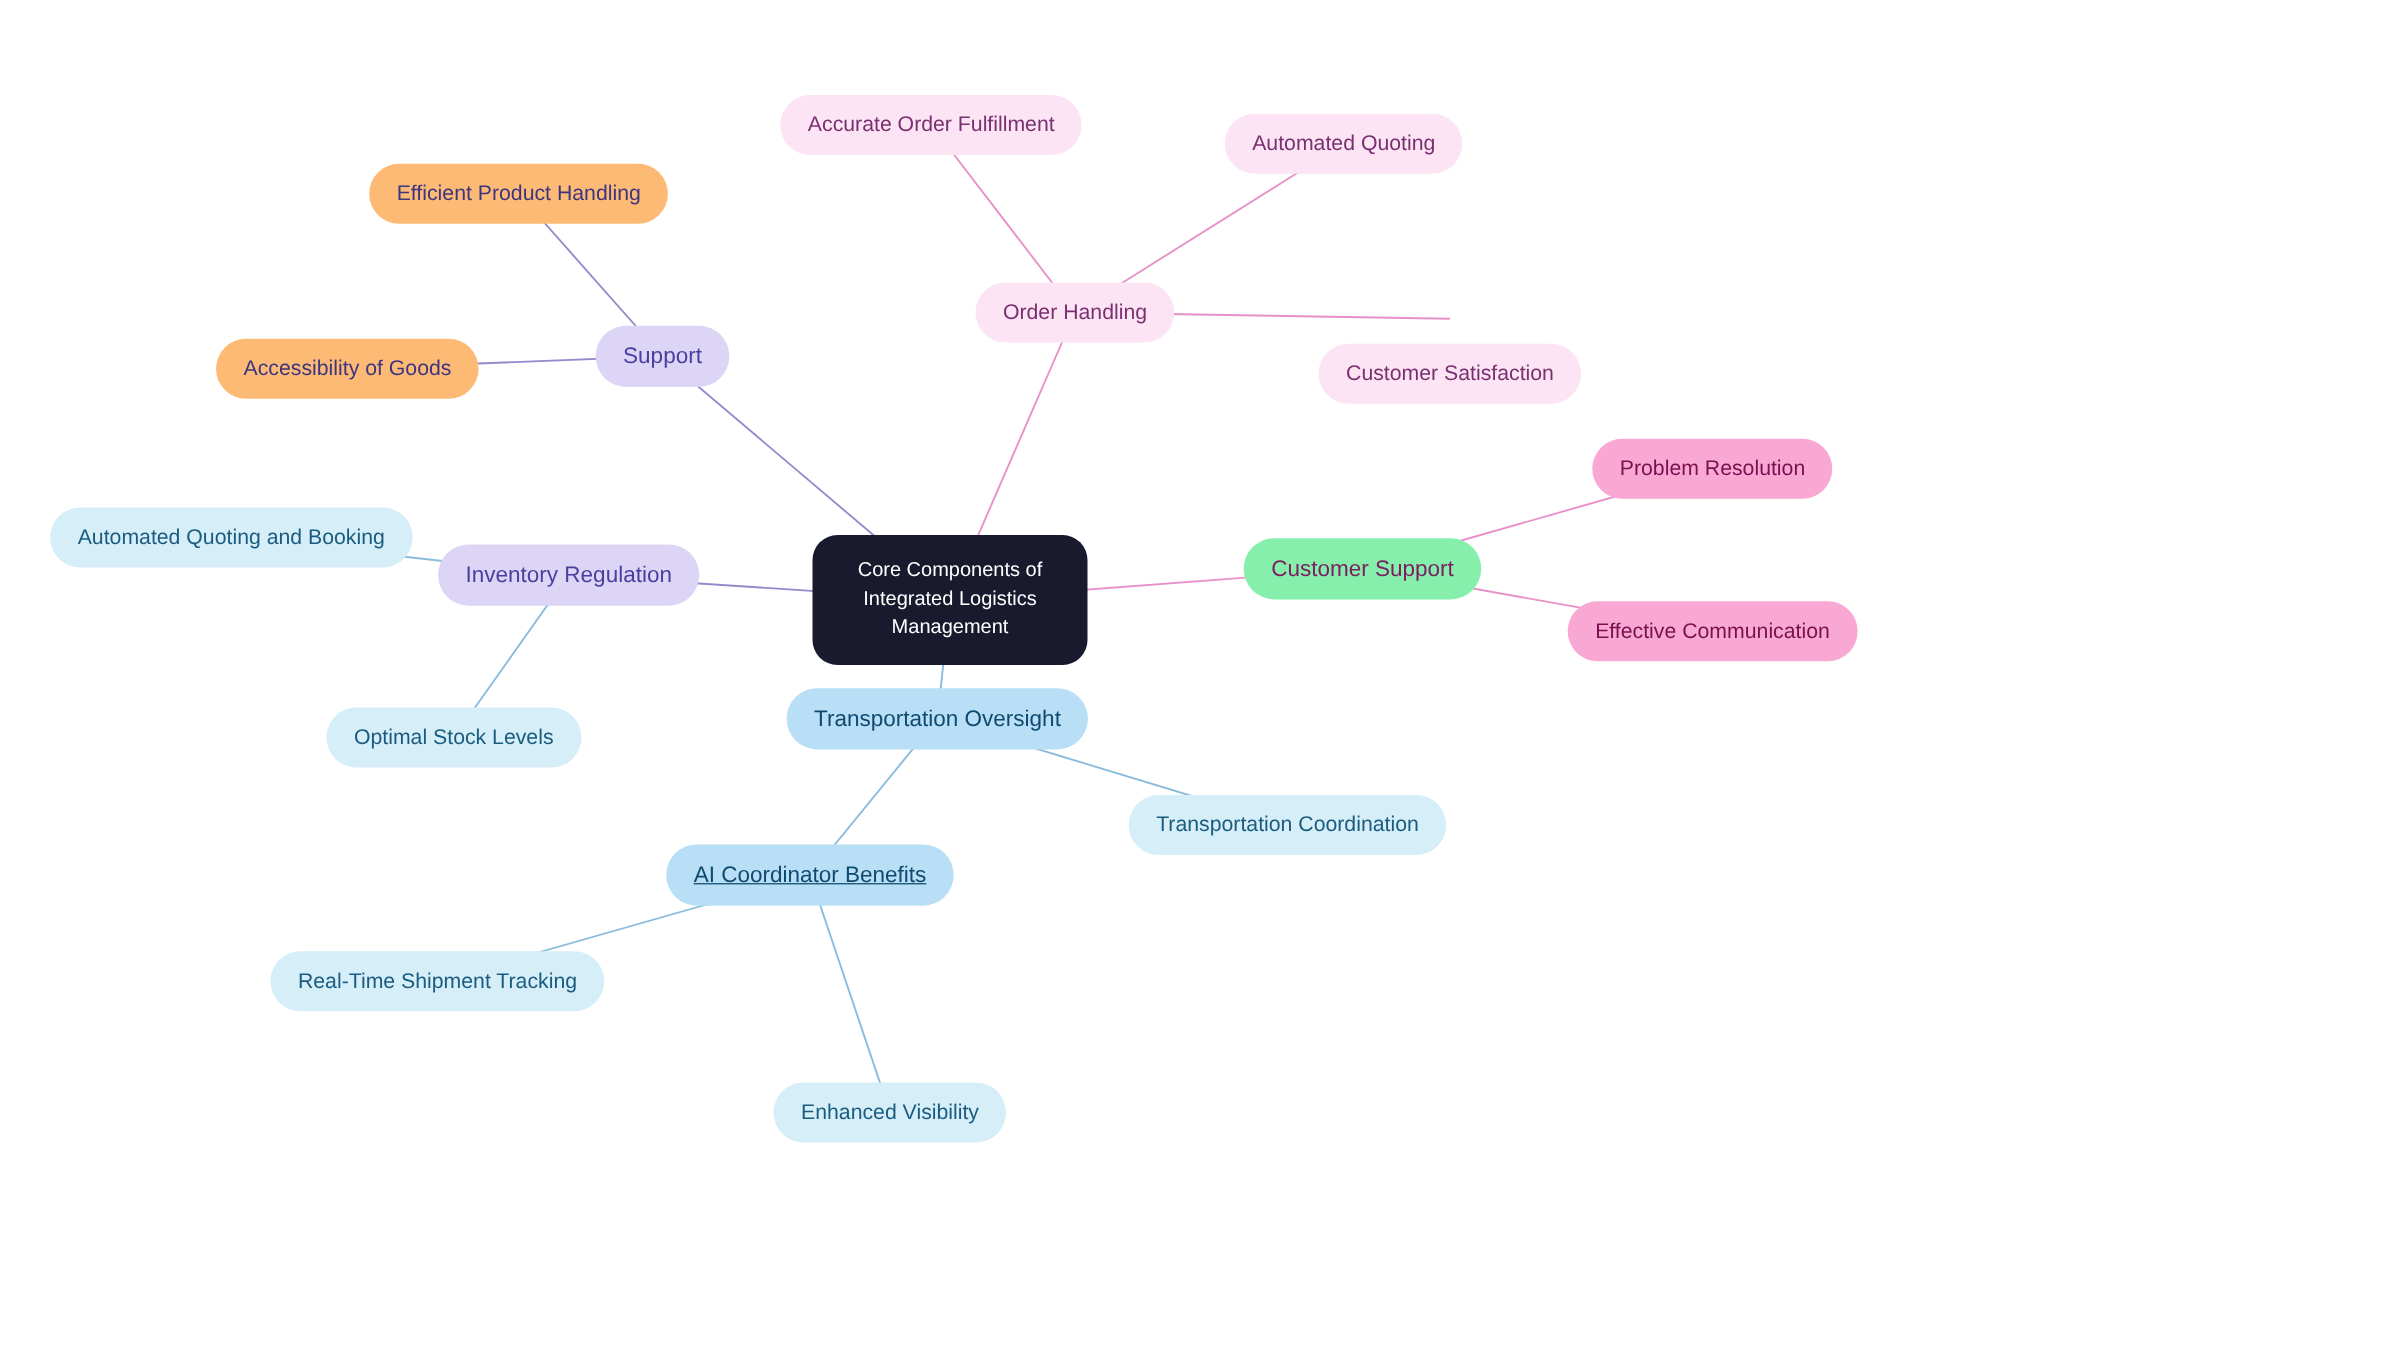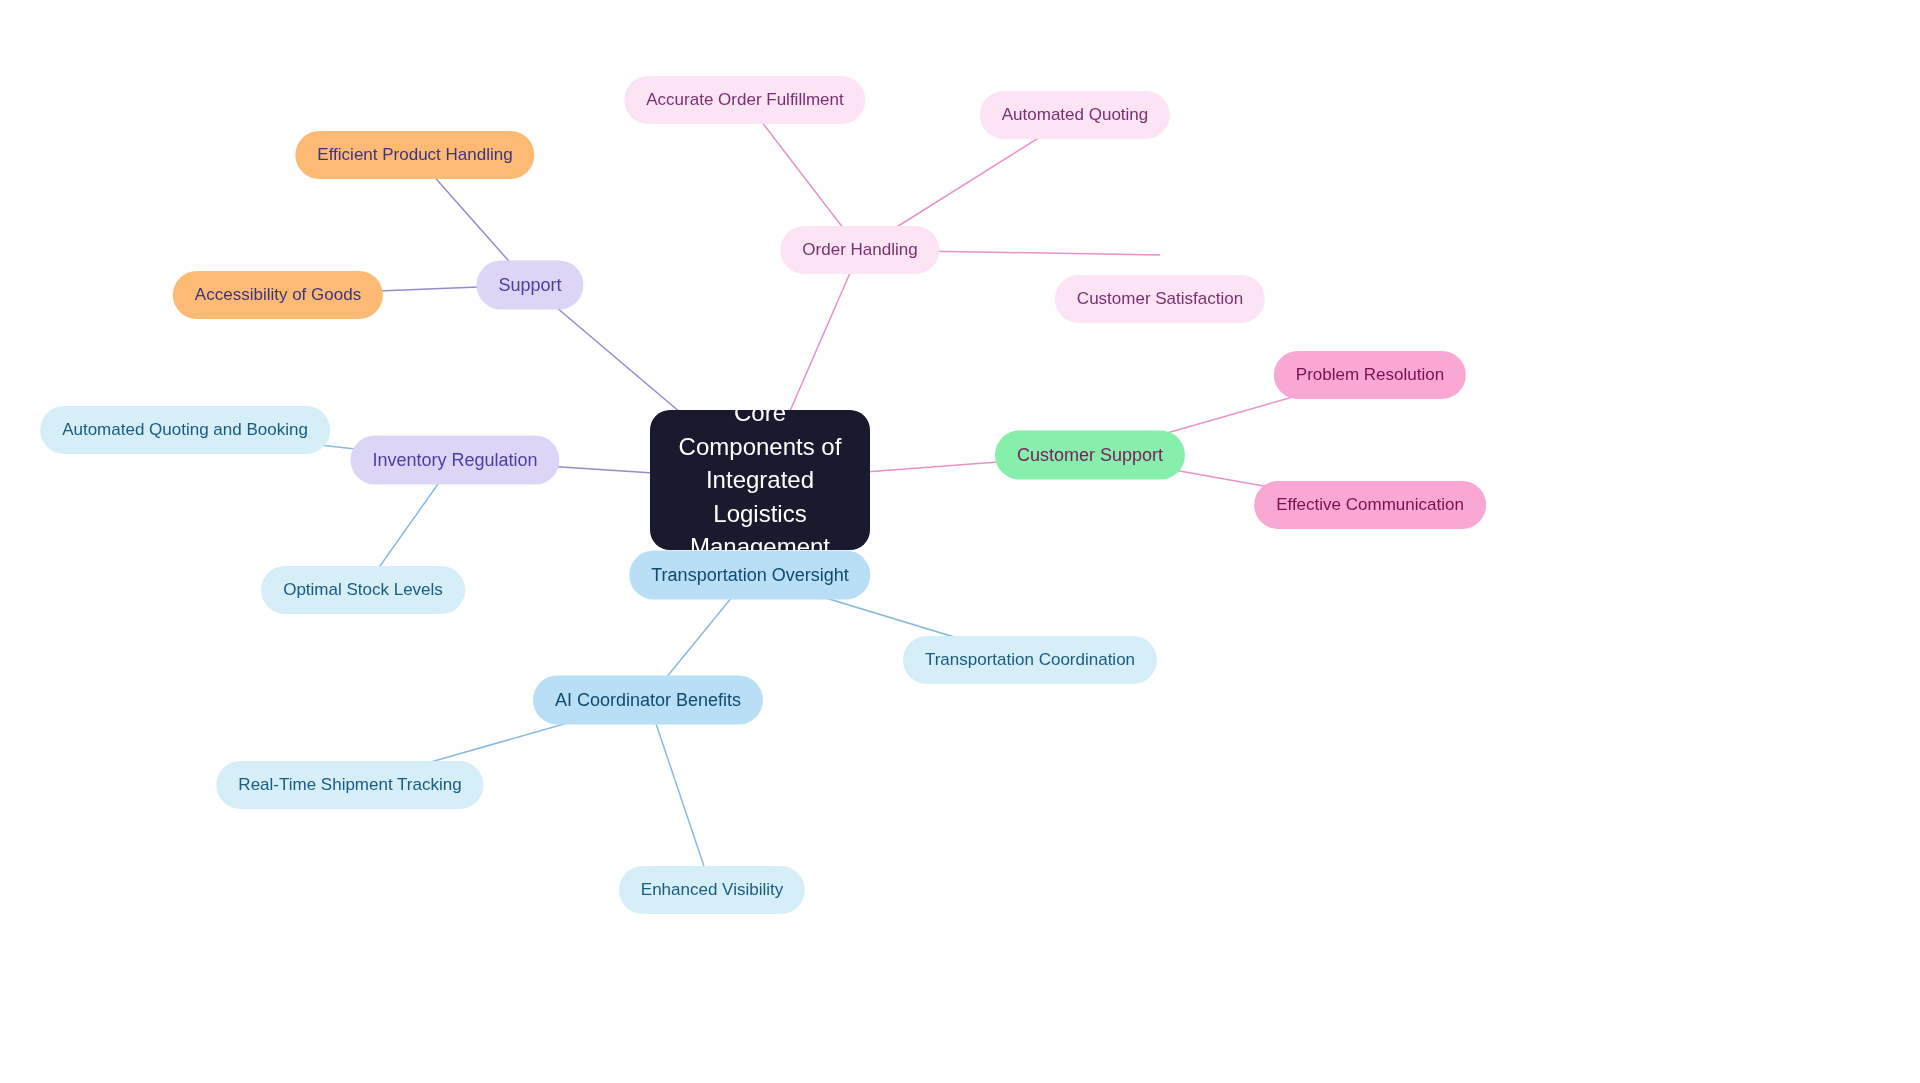--- a/index.html
+++ b/index.html
@@ -31,25 +31,25 @@
       justify-content: center;
       text-align: center;
       font-size: 17px;
       font-weight: 400;
       padding: 14px 22px;
       transform: translate(-50%, -50%);
     }
     .node-center {
       background: #1a1a2e;
       color: #ffffff;
-      font-size: 24px;
+      font-size: 16px;
       font-weight: 500;
       border-radius: 20px;
       width: 220px;
-      height: 140px;
+      height: 104px;
       padding: 16px;
       line-height: 1.4;
     }
     .node-purple {
       background: #fdba74;
       color: #3d3580;
       border: none;
     }
     .node-purple-mid {
       background: #ddd5f5;
@@ -119,17 +119,17 @@
       <div class="node node-pink-light" style="left: 1160px; top: 255px; margin-top: 44px;">Customer Satisfaction</div>
       <div class="node node-pink-mid" style="left: 1090px; top: 455px;">Customer Support</div>
       <div class="node node-pink-bright" style="left: 1370px; top: 375px;">Problem Resolution</div>
       <div class="node node-pink-bright" style="left: 1370px; top: 505px;">Effective Communication</div>
       <div class="node node-purple-mid" style="left: 455px; top: 460px;">Inventory Regulation</div>
       <div class="node node-blue-light" style="left: 185px; top: 430px;">Automated Quoting and
 Booking</div>
       <div class="node node-blue-light" style="left: 363px; top: 590px;">Optimal Stock Levels</div>
       <div class="node node-blue-mid" style="left: 750px; top: 575px;">Transportation Oversight</div>
       <div class="node node-blue-light" style="left: 1030px; top: 660px;">Transportation Coordination</div>
-      <div class="node node-blue-mid" style="left: 648px; top: 700px;">AI Coordinator Benefits</div>
+      <div class="node node-blue-mid" style="left: 648px; top: 700px; text-decoration: underline;">AI Coordinator Benefits</div>
       <div class="node node-blue-light" style="left: 350px; top: 785px;">Real-Time Shipment Tracking</div>
       <div class="node node-blue-light" style="left: 712px; top: 890px;">Enhanced Visibility</div>
     </div>
 </div>
 
 </body></html>

